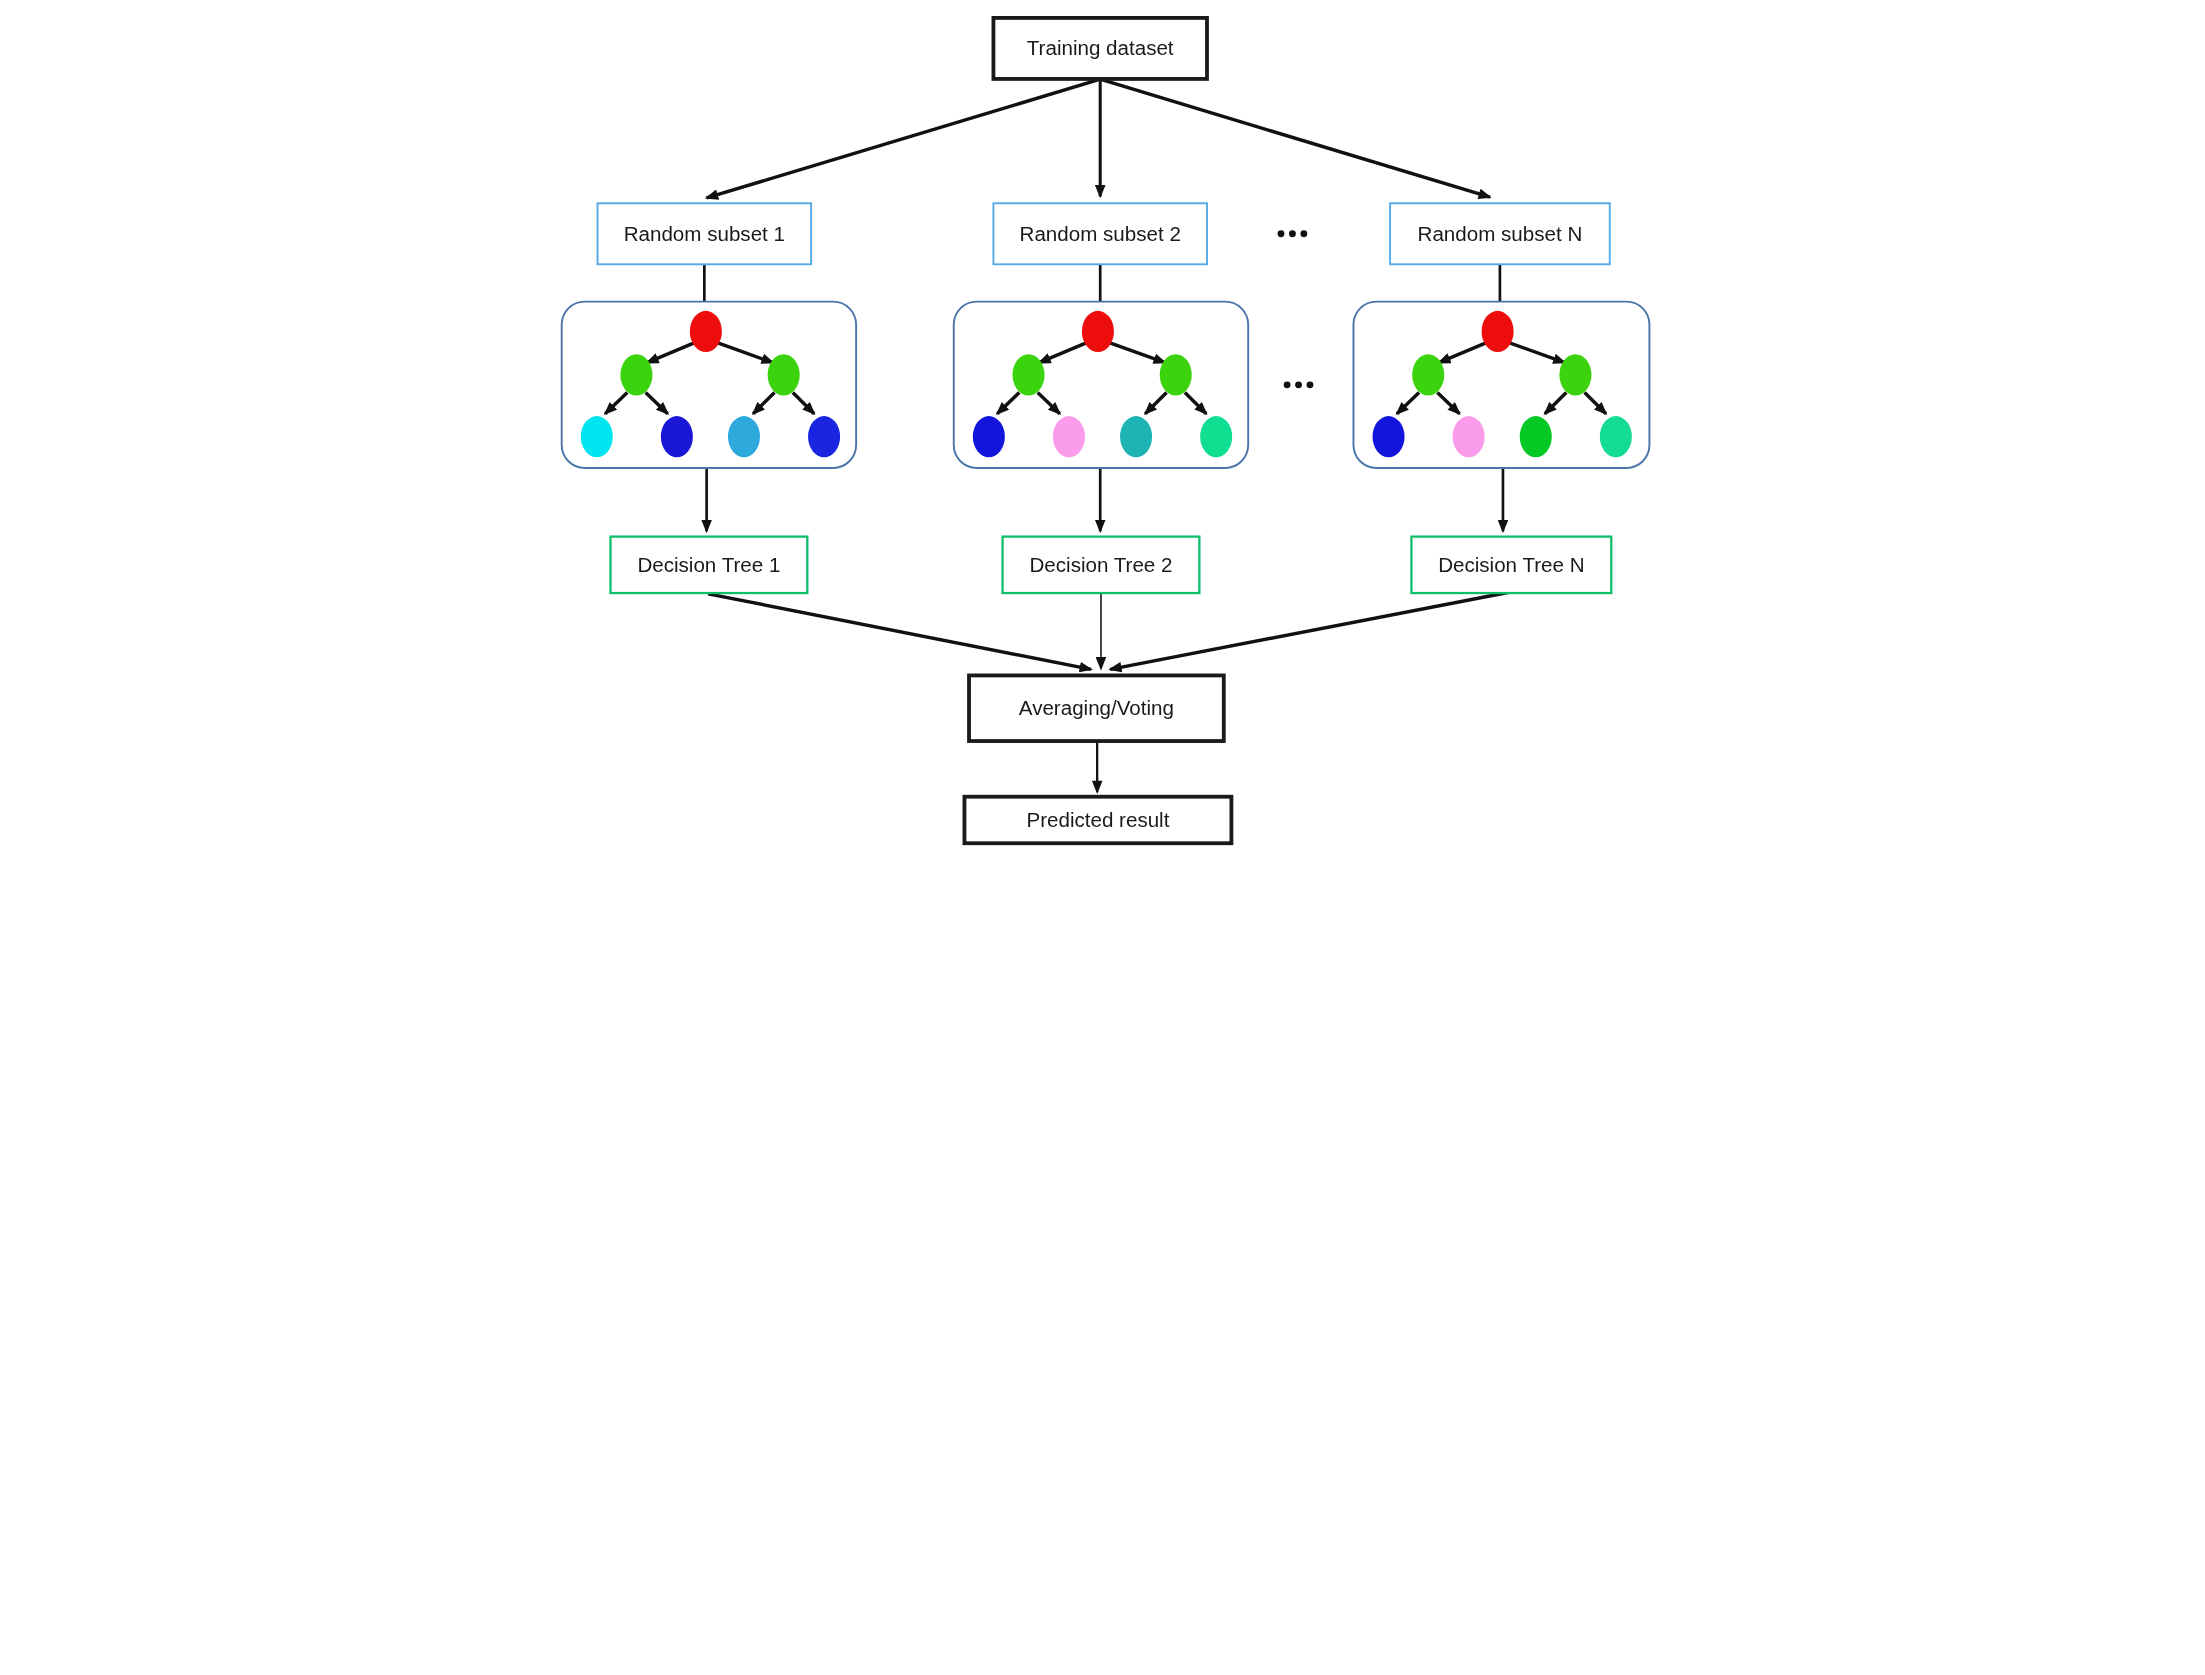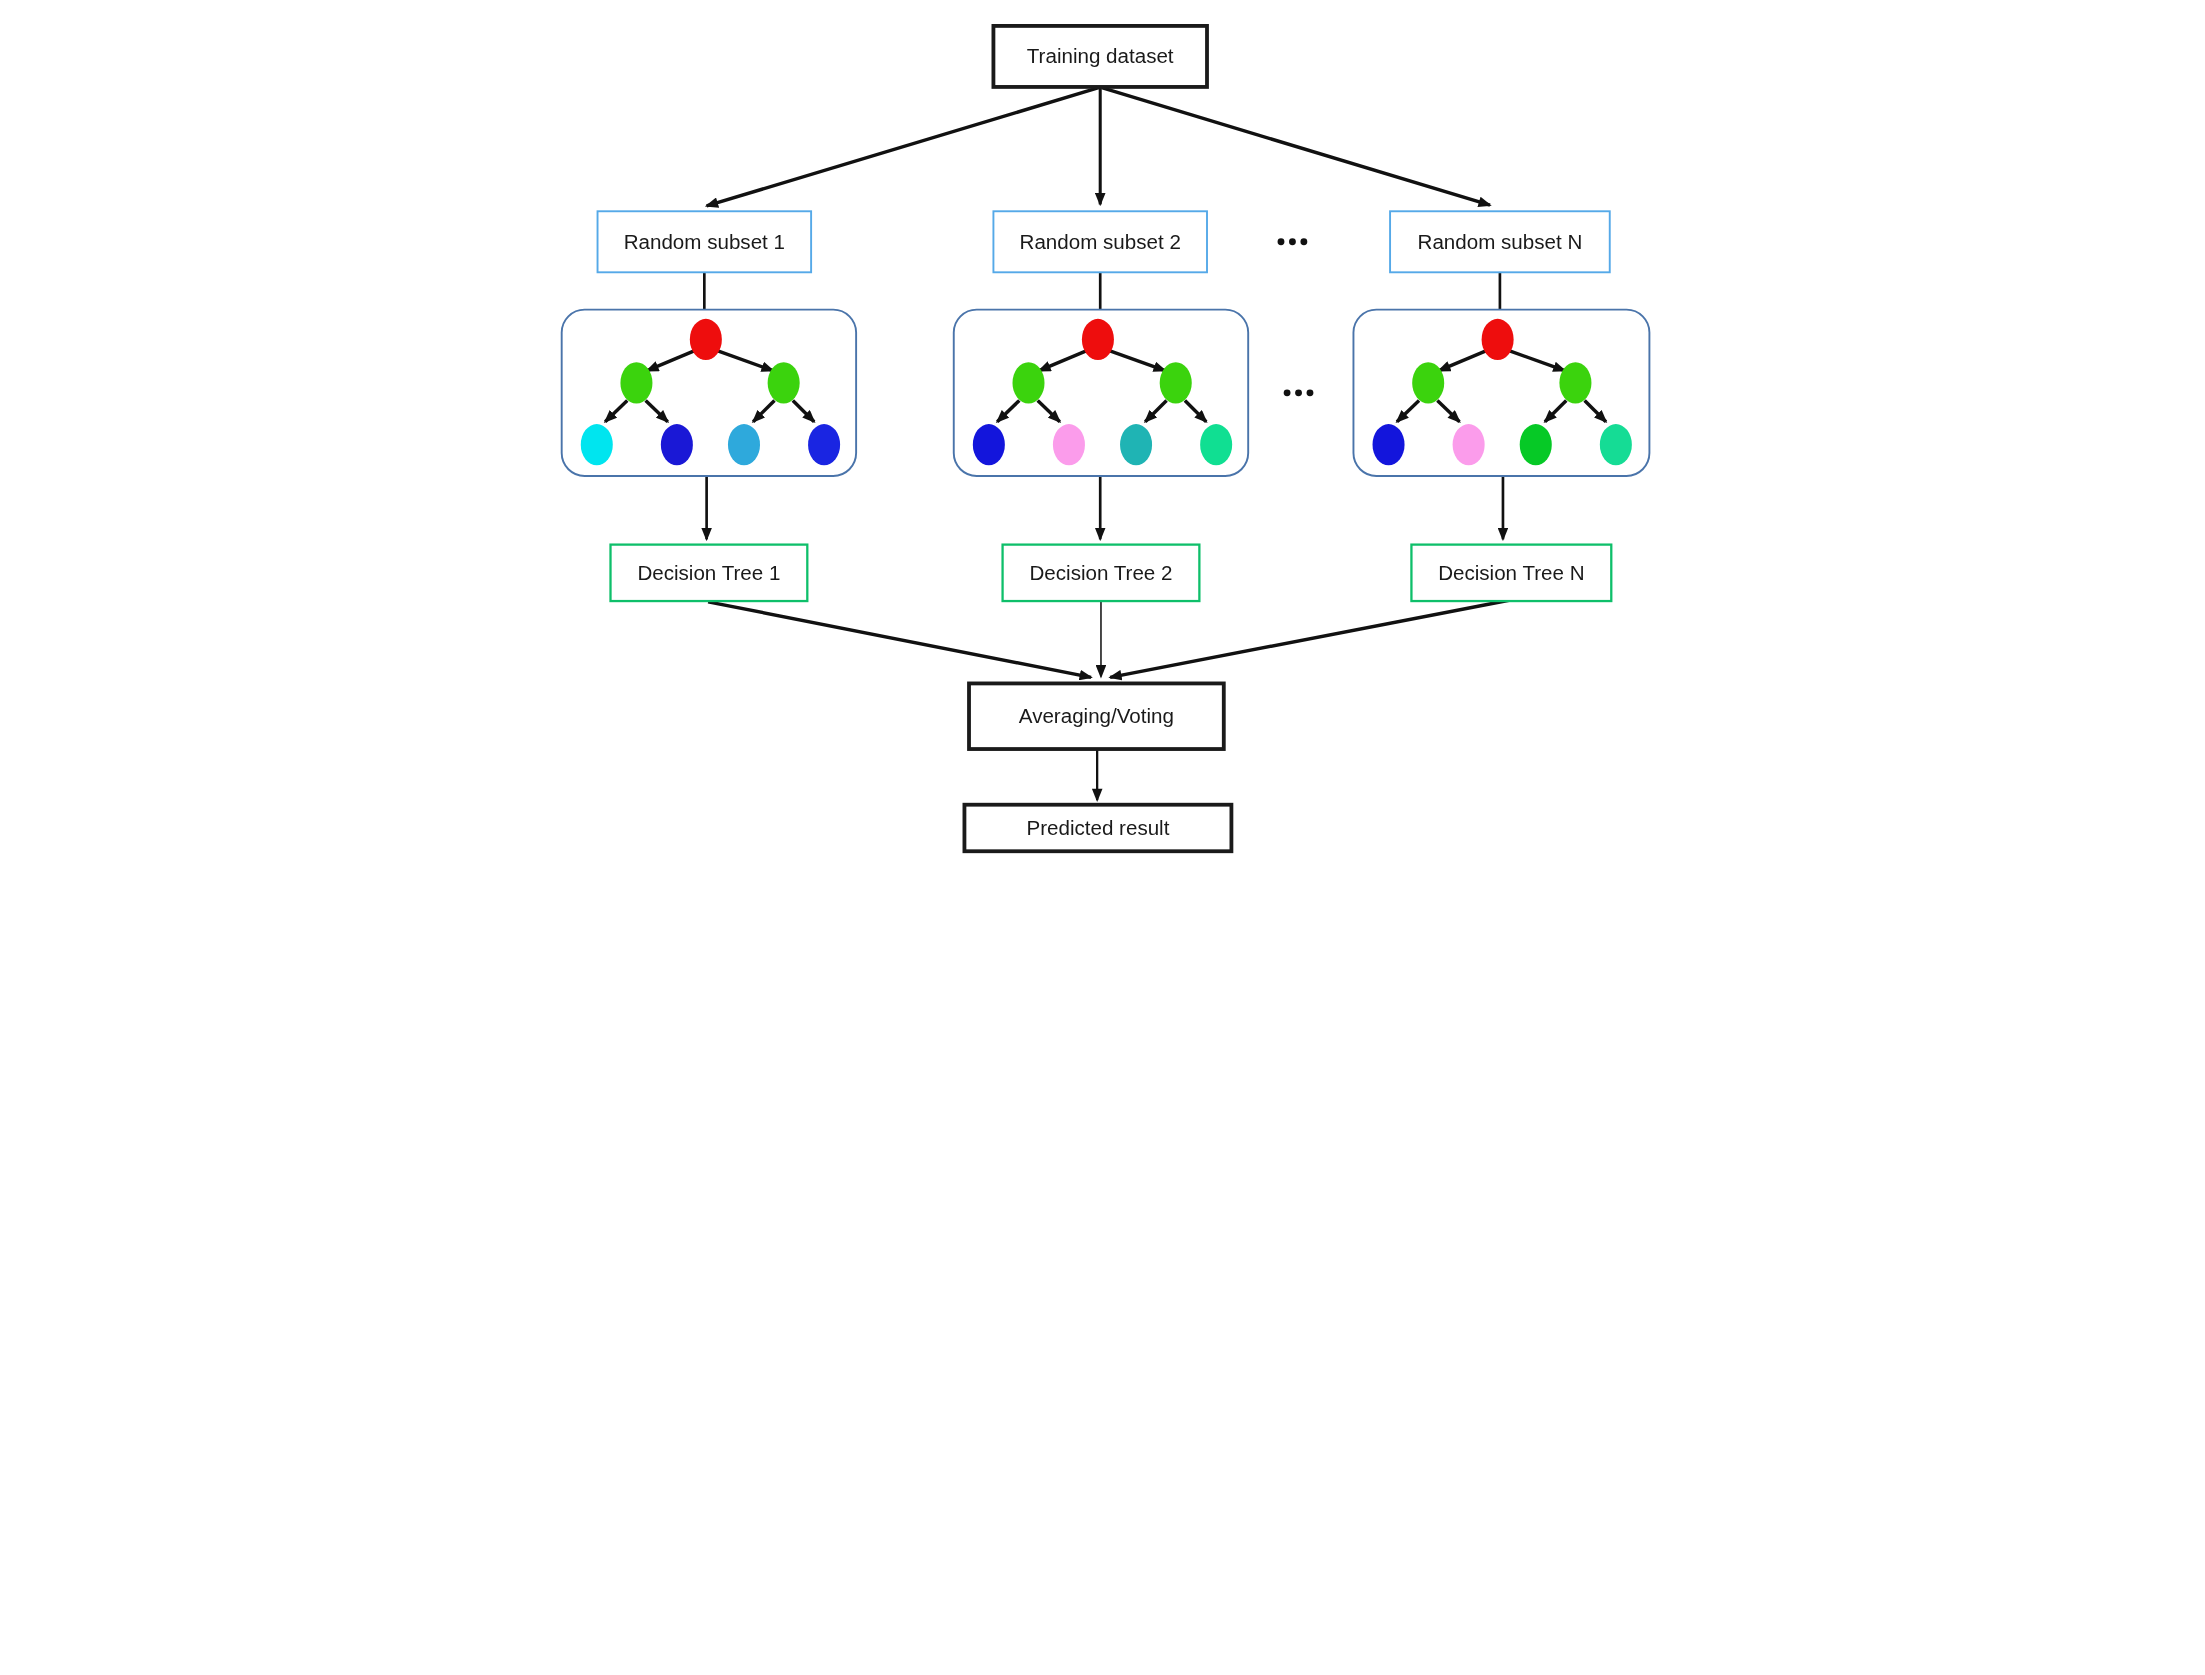--- a/index.html
+++ b/index.html
@@ -3,21 +3,21 @@
 <meta charset="utf-8">
 <style>
   html, body {
     margin: 0;
     padding: 0;
     background: #ffffff;
   }
   .canvas-wrap {
     width: 100%;
     max-width: 1103px;
-    margin: 16px auto;
+    margin: 8px auto;
   }
   svg {
     display: block;
     width: 100%;
     height: auto;
     font-family: "Liberation Sans", sans-serif;
   }
   text {
     fill: #1a1a1a;
     font-size: 27px;

